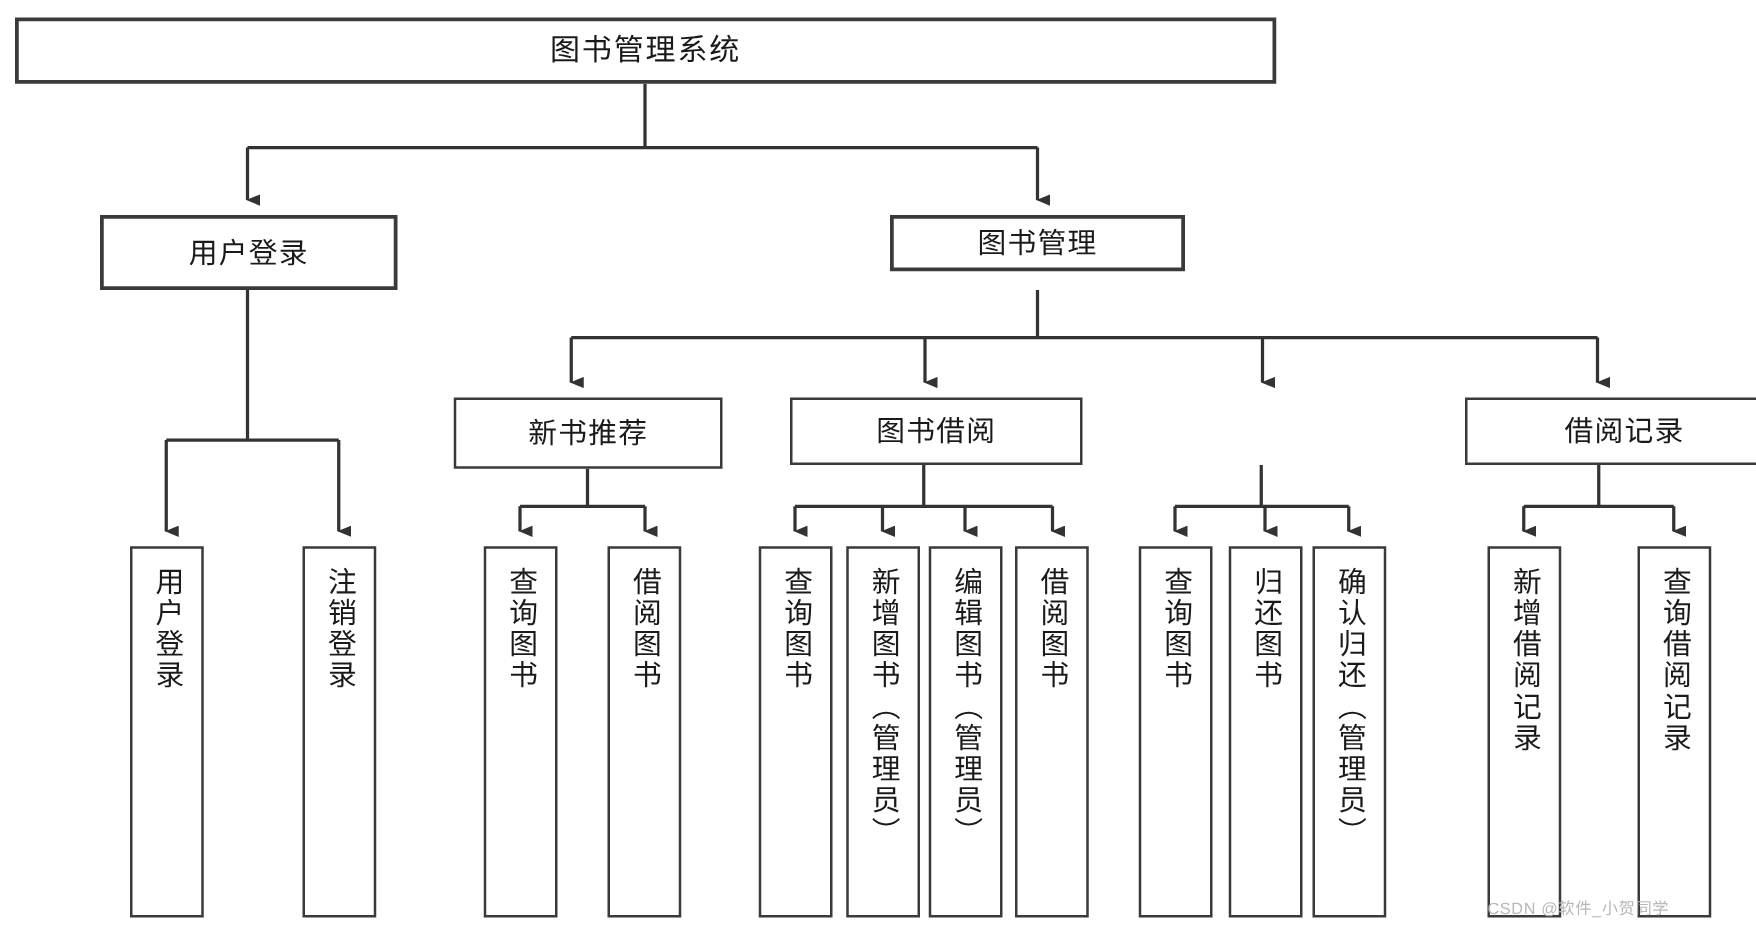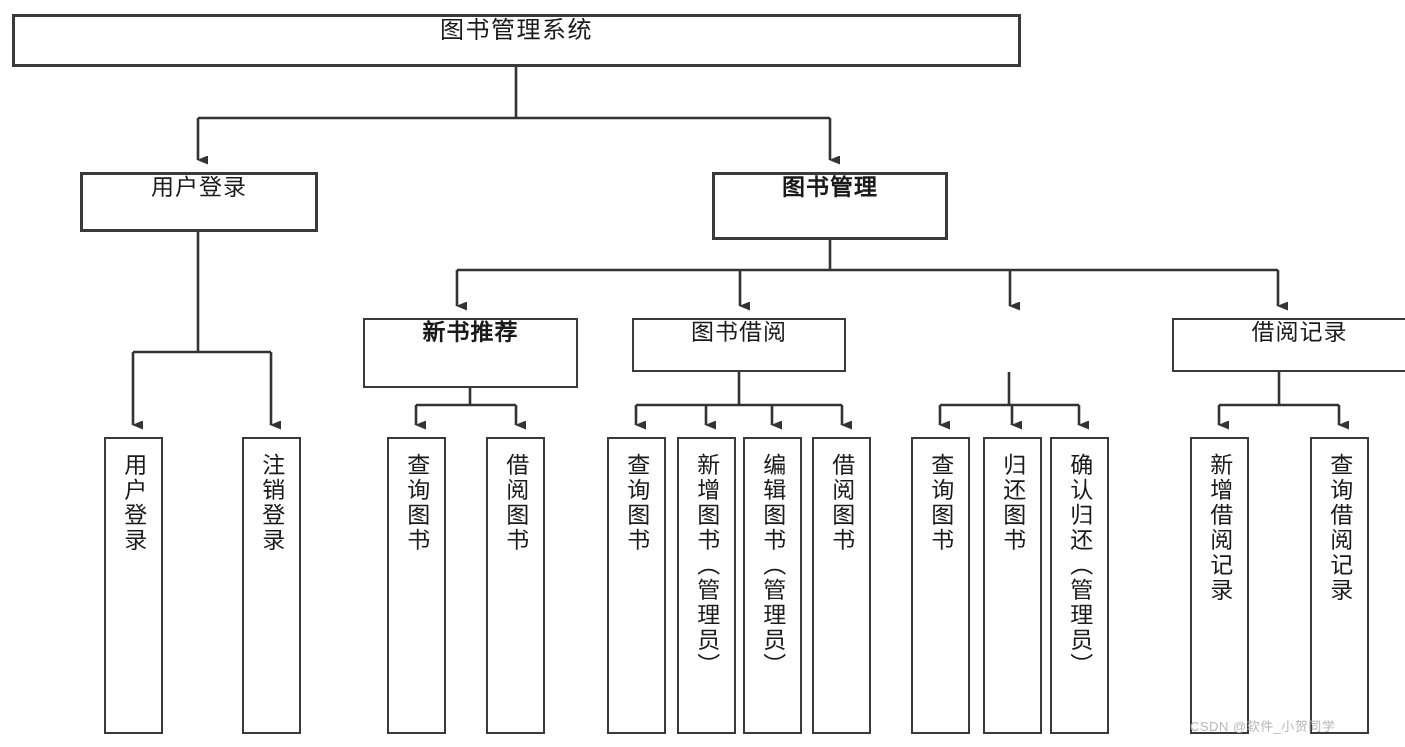--- a/index.html
+++ b/index.html
@@ -20,20 +20,21 @@
     left:0; top:0;
     width:1405px; height:747px;
     pointer-events:none;
   }
   .node{
     position:absolute;
     box-sizing:border-box;
     background:#ffffff;
     border:2.5px solid #3a3a3a;
     display:flex;
+    align-items:center;
     justify-content:center;
     color:#1a1a1a;
   }
   .node .lbl{
     display:block;
     white-space:nowrap;
     line-height:1.05;
   }
   
   .node.h .lbl{
@@ -119,28 +120,28 @@
     </g>
   </svg>
 
   <div class="node h root" style="left:12px;top:14px;width:1009px;height:53px;border-width:3px;">
     <span class="lbl">图书管理系统</span>
   </div>
 
   <div class="node h" style="left:80px;top:172px;width:238px;height:60px;border-width:3px;">
     <span class="lbl">用户登录</span>
   </div>
-  <div class="node h" style="left:712px;top:172px;width:236px;height:68px;border-width:3px;font-weight:bold;">
+  <div class="node h" style="left:712px;top:172px;width:236px;height:45px;border-width:3px;">
     <span class="lbl">图书管理</span>
   </div>
 
-  <div class="node h" style="left:363px;top:318px;width:215px;height:70px;font-weight:bold;">
+  <div class="node h" style="left:363px;top:318px;width:215px;height:57px;">
     <span class="lbl">新书推荐</span>
   </div>
-  <div class="node h" style="left:632px;top:318px;width:214px;height:54px;">
+  <div class="node h" style="left:632px;top:318px;width:234px;height:54px;">
     <span class="lbl">图书借阅</span>
   </div>
   <div class="node h" style="left:1172px;top:318px;width:255px;height:54px;">
     <span class="lbl">借阅记录</span>
   </div>
 
   <div class="node v" style="left:104px;top:437px;width:59px;height:297px;">
     <span class="lbl">用户登录</span>
   </div>
   <div class="node v" style="left:242px;top:437px;width:59px;height:297px;">

